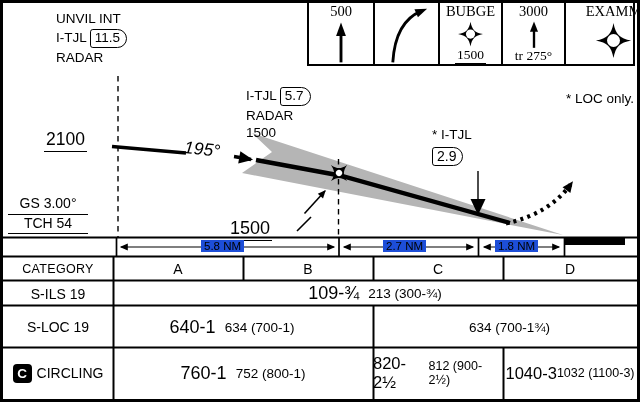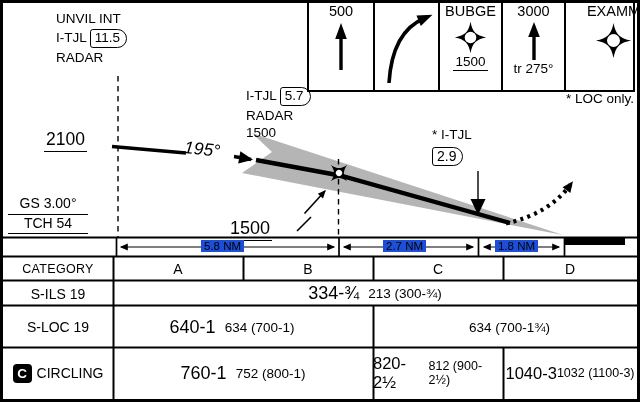--- a/index.html
+++ b/index.html
@@ -10,21 +10,21 @@
   .chart *{box-sizing:border-box;}
   .frame{position:absolute;inset:0;border:3px solid #000;pointer-events:none;z-index:50;}
   .ctr{}
   .svgover{position:absolute;left:0;top:0;z-index:1;}
   .txt{position:absolute;z-index:10;line-height:1.25;}
   .dmebox{display:inline-block;border:1.6px solid #000;border-radius:3px 10px 10px 3px;
           padding:0 6px 0 4px;margin-left:3px;}
   .und{display:inline-block;border-bottom:1.6px solid #000;padding:0 2px 0 2px;}
   .gsline{border-bottom:1.5px solid #000;padding:0 2px 1px 2px;text-align:center;font-size:14px;}
   
-  .boxrow{position:absolute;left:307px;top:0;height:92px;display:flex;z-index:20;}
+  .boxrow{position:absolute;left:307px;top:0;height:66px;display:flex;z-index:20;font-family:Liberation Serif, serif;}
   .mabox{border:2px solid #000;background:#fff;margin-left:-2px;display:flex;flex-direction:column;
          align-items:center;justify-content:flex-start;padding-top:2px;}
   .mabox:first-child{margin-left:0;}
   .malabel{font-size:14.5px;line-height:1.1;}
   .masmall{font-size:13.5px;line-height:1.1;}
   
   .cell{position:absolute;display:flex;align-items:center;justify-content:center;z-index:10;}
   .cell .main{font-size:18px;}
   .cell .sub{font-size:13.5px;margin-left:9px;}
   .twoline{flex-direction:row;line-height:1.15;}
@@ -190,21 +190,21 @@
   <div class="bandlbl" style="left:495px;top:240px;">1.8 NM</div>
 
   <div class="cell hdr" style="left:3px;top:257px;width:110px;height:24px;">CATEGORY</div>
   <div class="cell" style="left:113px;top:257px;width:130px;height:24px;font-size:14px;">A</div>
   <div class="cell" style="left:243px;top:257px;width:130px;height:24px;font-size:14px;">B</div>
   <div class="cell" style="left:373px;top:257px;width:130px;height:24px;font-size:14px;">C</div>
   <div class="cell" style="left:503px;top:257px;width:134px;height:24px;font-size:14px;">D</div>
 
   <div class="cell rowlabel" style="left:3px;top:281px;width:110px;height:25px;">S-ILS 19</div>
   <div class="cell" style="left:113px;top:281px;width:524px;height:25px;">
-    <span class="main">334-¾</span>
+    <span class="main">109-¾</span>
     <span class="sub">213 (300-¾)</span>
   </div>
 
   <div class="cell rowlabel" style="left:3px;top:306px;width:110px;height:42px;">S-LOC 19</div>
   <div class="cell" style="left:102px;top:306px;width:260px;height:42px;">
     <span class="main">640-1</span>
     <span class="sub">634 (700-1)</span>
   </div>
   <div class="cell" style="left:373px;top:306px;width:264px;height:42px;">
     <span class="sub">634 (700-1¾)</span>

